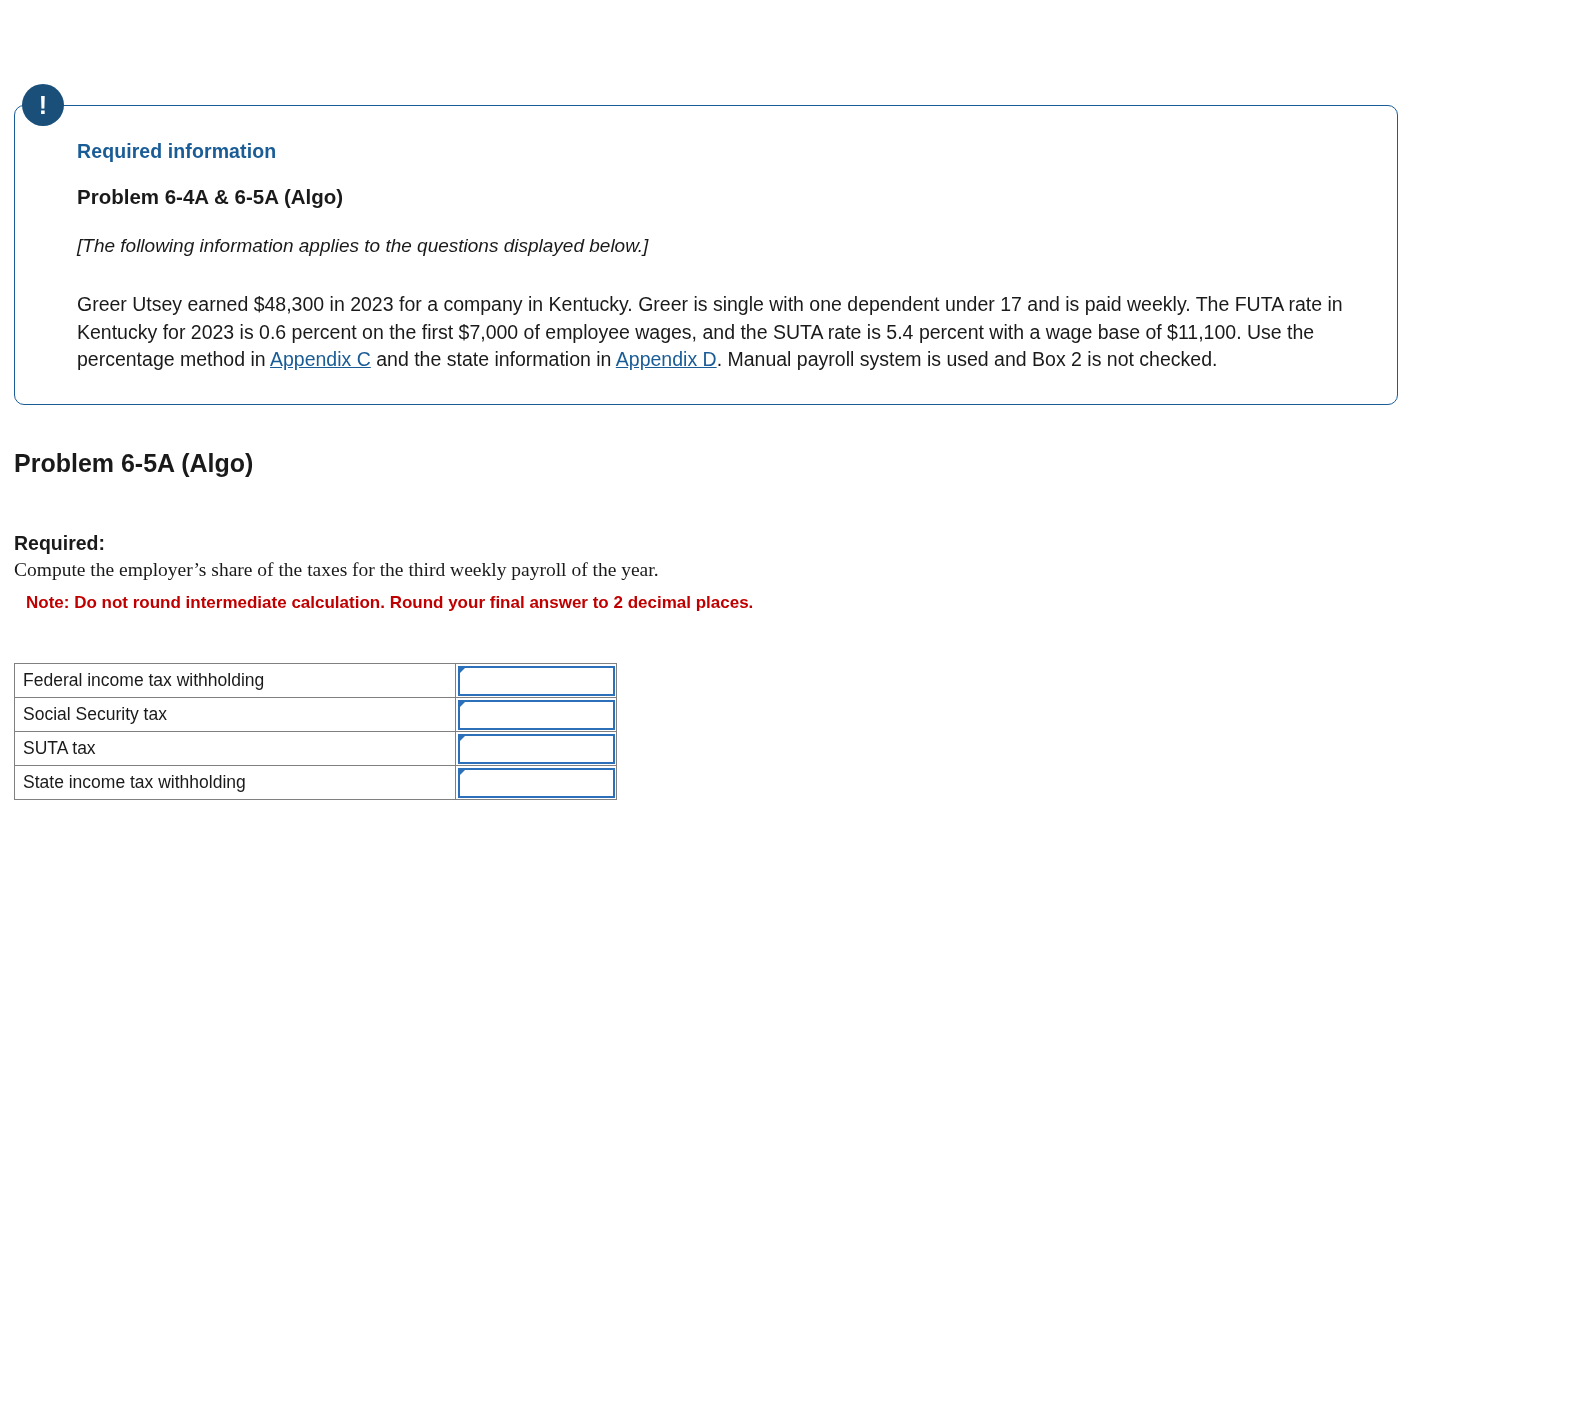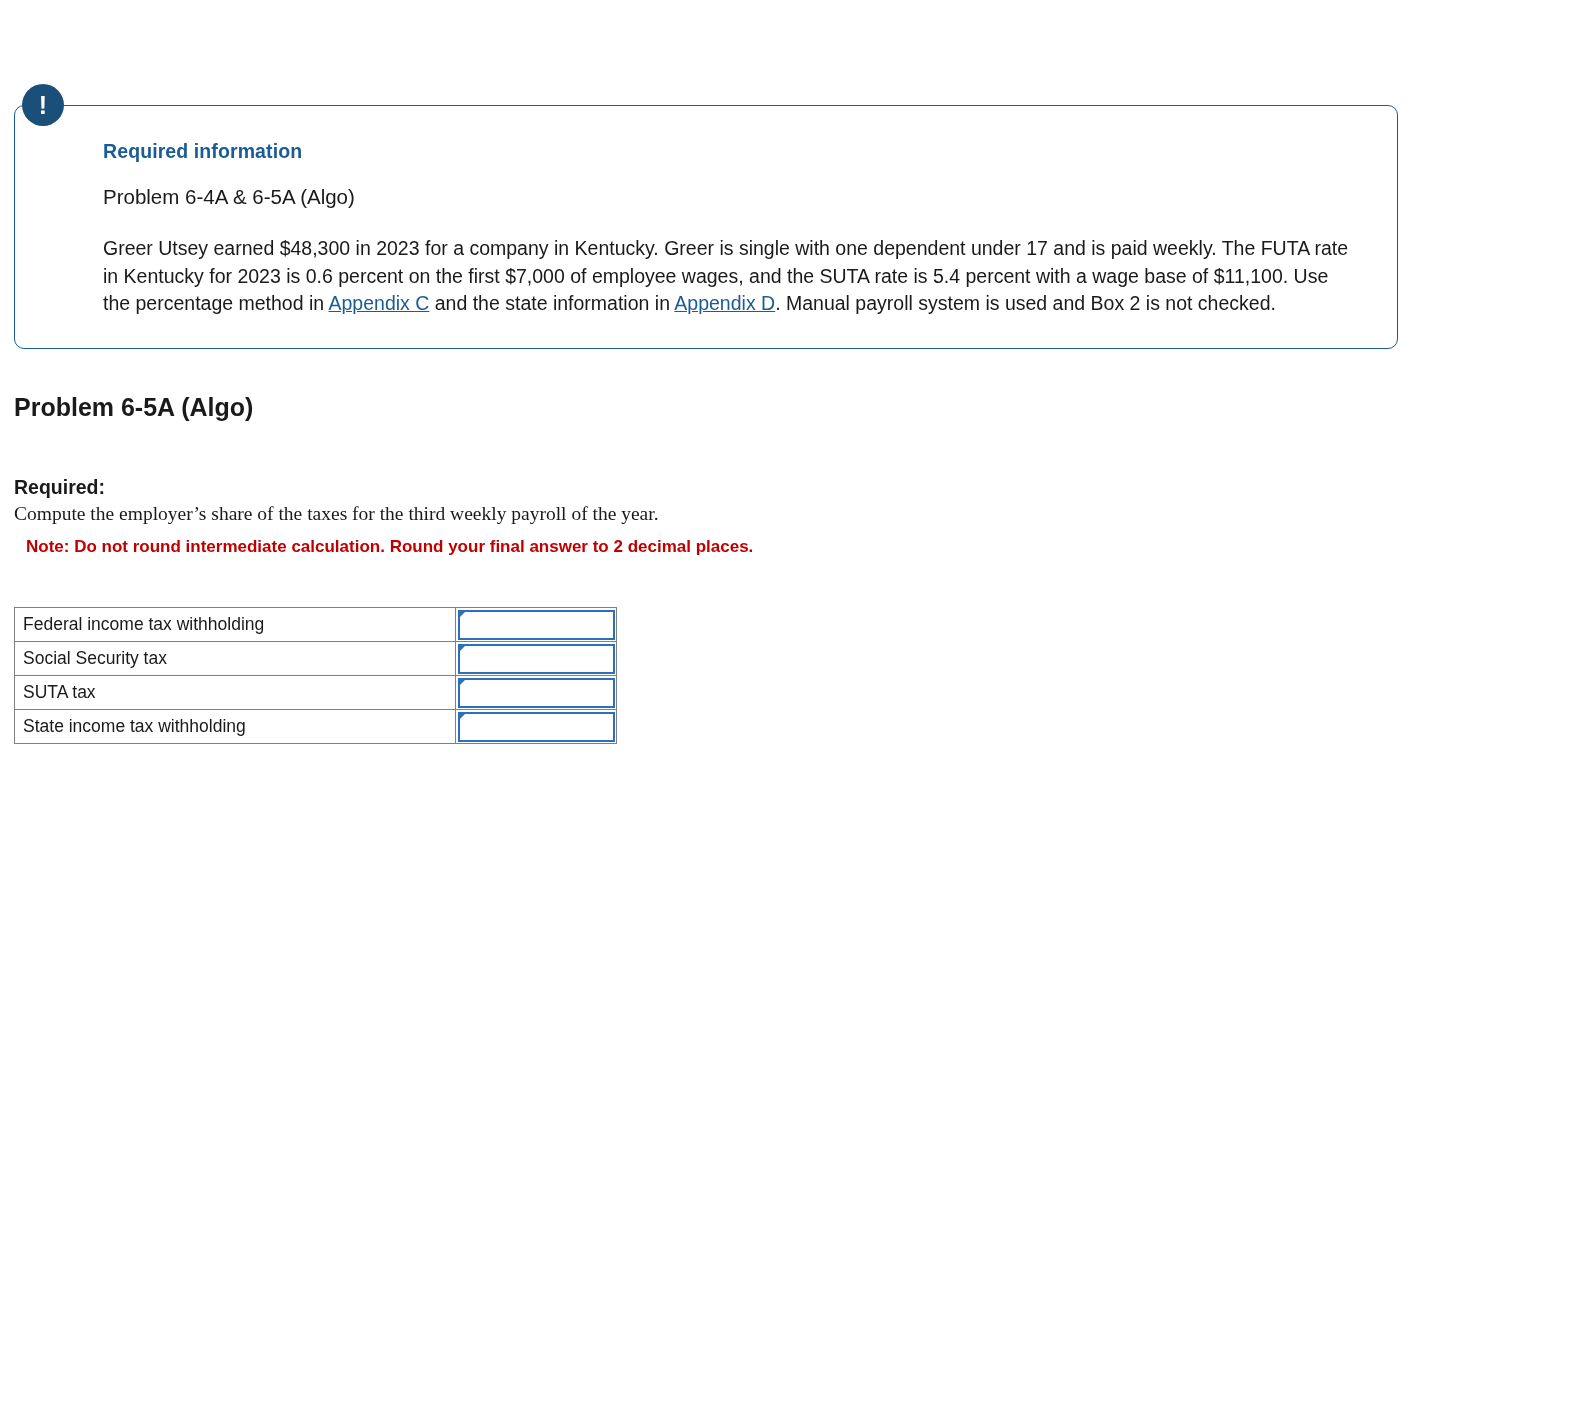--- a/index.html
+++ b/index.html
@@ -20,21 +20,21 @@
   }
 
   
   .callout-wrap {
     position: relative;
     margin: 105px 190px 0 14px;
   }
   .callout {
     border: 1px solid #1a5c96;
     border-radius: 10px;
-    padding: 34px 40px 30px 88px;
+    padding: 34px 40px 30px 62px;
     background: #fff;
   }
   .bang-badge {
     position: absolute;
     left: 8px;
     top: -21px;
     width: 42px;
     height: 42px;
     border-radius: 50%;
     background: #1a4f7a;
@@ -47,21 +47,21 @@
   }
   .req-info-title {
     color: #1a5c96;
     font-size: 19.5px;
     font-weight: bold;
     margin: 0 0 22px 0;
     letter-spacing: 0.1px;
   }
   .problem-title {
     font-size: 20.5px;
-    font-weight: normal;
+    font-weight: bold;
     color: #1a1a1a;
     margin: 0 0 26px 0;
   }
   .applies-note {
     font-style: italic;
     font-size: 19px;
     color: #1a1a1a;
     margin: 0 0 34px 0;
   }
   .body-text {
@@ -159,20 +159,21 @@
 </head>
 <body>
 
 <div class="page">
 
   <div class="callout-wrap">
     <div class="bang-badge">!</div>
     <div class="callout">
       <div class="req-info-title">Required information</div>
       <div class="problem-title">Problem 6-4A &amp; 6-5A (Algo)</div>
+      <div class="applies-note">[The following information applies to the questions displayed below.]</div>
       <p class="body-text"><span>Greer Utsey earned $48,300 in 2023 for a company in Kentucky. Greer is single with one dependent under 17 and is paid weekly. The FUTA rate in Kentucky for 2023 is 0.6 percent on the first $7,000 of employee wages, and the SUTA rate is 5.4 percent with a wage base of $11,100. Use the percentage method in </span><span class="link">Appendix C</span><span> and the state information in </span><span class="link">Appendix D</span><span>. Manual payroll system is used and Box 2 is not checked.</span></p>
     </div>
   </div>
 
   <h2 class="problem-heading">Problem 6-5A (Algo)</h2>
 
   <div class="required-block">
     <div class="required-label">Required:</div>
     <div class="required-text">Compute the employer’s share of the taxes for the third weekly payroll of the year.</div>
     <div class="note-text">Note: Do not round intermediate calculation. Round your final answer to 2 decimal places.</div>

